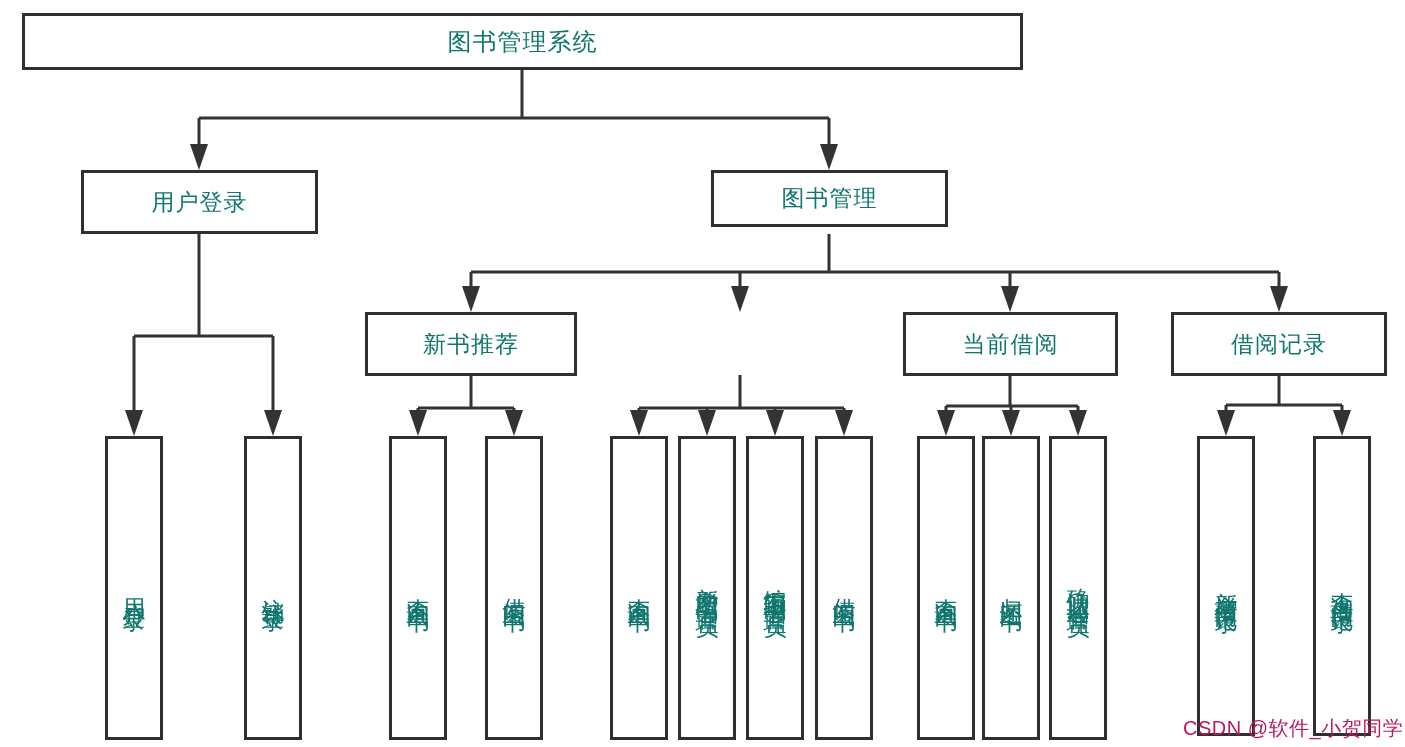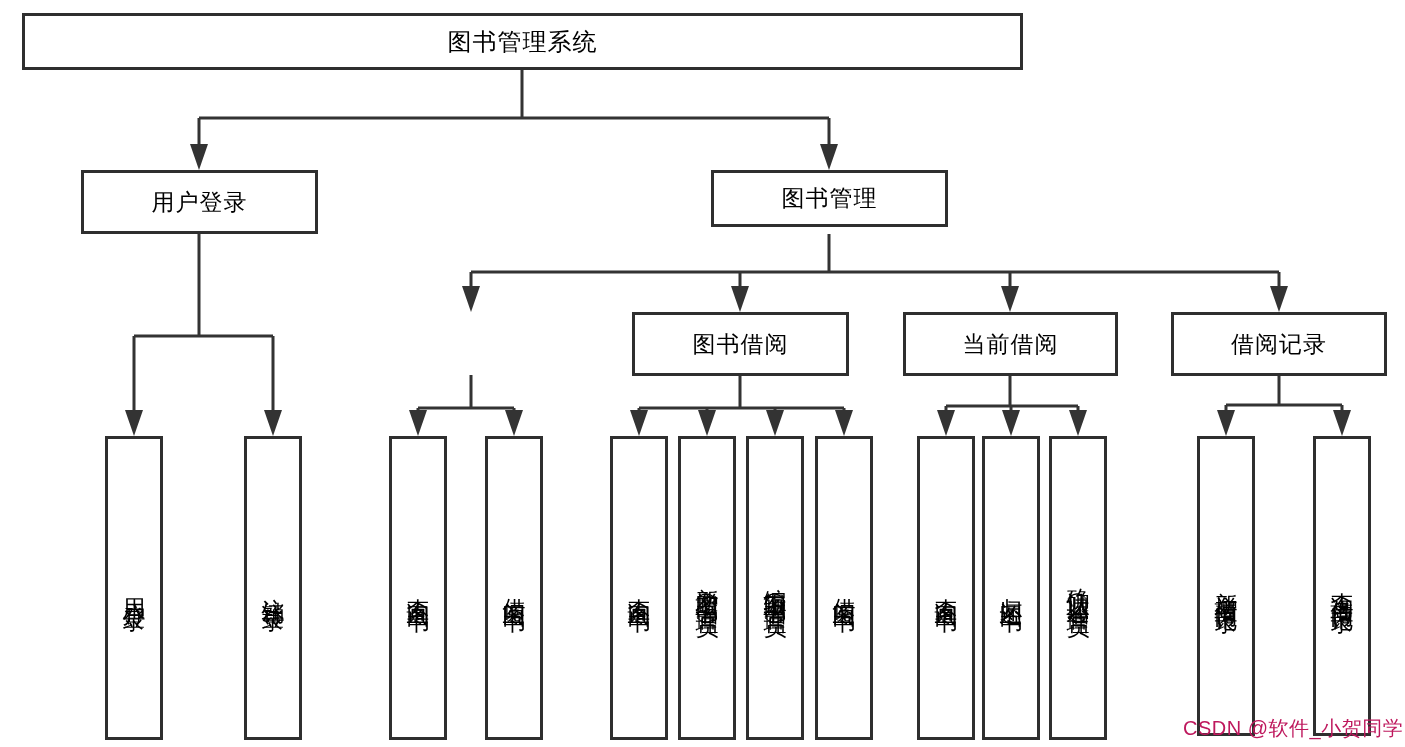--- a/index.html
+++ b/index.html
@@ -23,21 +23,21 @@
     height: 747px;
   }
   .node {
     position: absolute;
     box-sizing: border-box;
     border: 3px solid #2f2f2f;
     background: #ffffff;
     display: flex;
     align-items: center;
     justify-content: center;
-    color: #000000;
+    color: #0f766e;
   }
   .node.h span {
     font-size: 23px;
     letter-spacing: 1px;
     white-space: nowrap;
   }
   .node.root span {
     font-size: 24px;
   }
   .node.v span {
@@ -124,22 +124,22 @@
     <span>图书管理系统</span>
   </div>
 
   <div class="node h" style="left:81px;top:170px;width:237px;height:64px">
     <span>用户登录</span>
   </div>
   <div class="node h" style="left:711px;top:170px;width:237px;height:57px">
     <span>图书管理</span>
   </div>
 
-  <div class="node h" style="left:632px;top:312px;width:217px;height:64px">
-    <span>图书借阅</span>
+  <div class="node h" style="left:365px;top:312px;width:212px;height:64px">
+    <span>新书推荐</span>
   </div>
   <div class="node h" style="left:1171px;top:312px;width:216px;height:64px">
     <span>借阅记录</span>
   </div>
   <div class="node h" style="left:903px;top:312px;width:215px;height:64px">
     <span>当前借阅</span>
   </div>
 
   <div class="node v" style="left:105px;top:436px;width:58px;height:304px">
     <span>用户登录</span>

